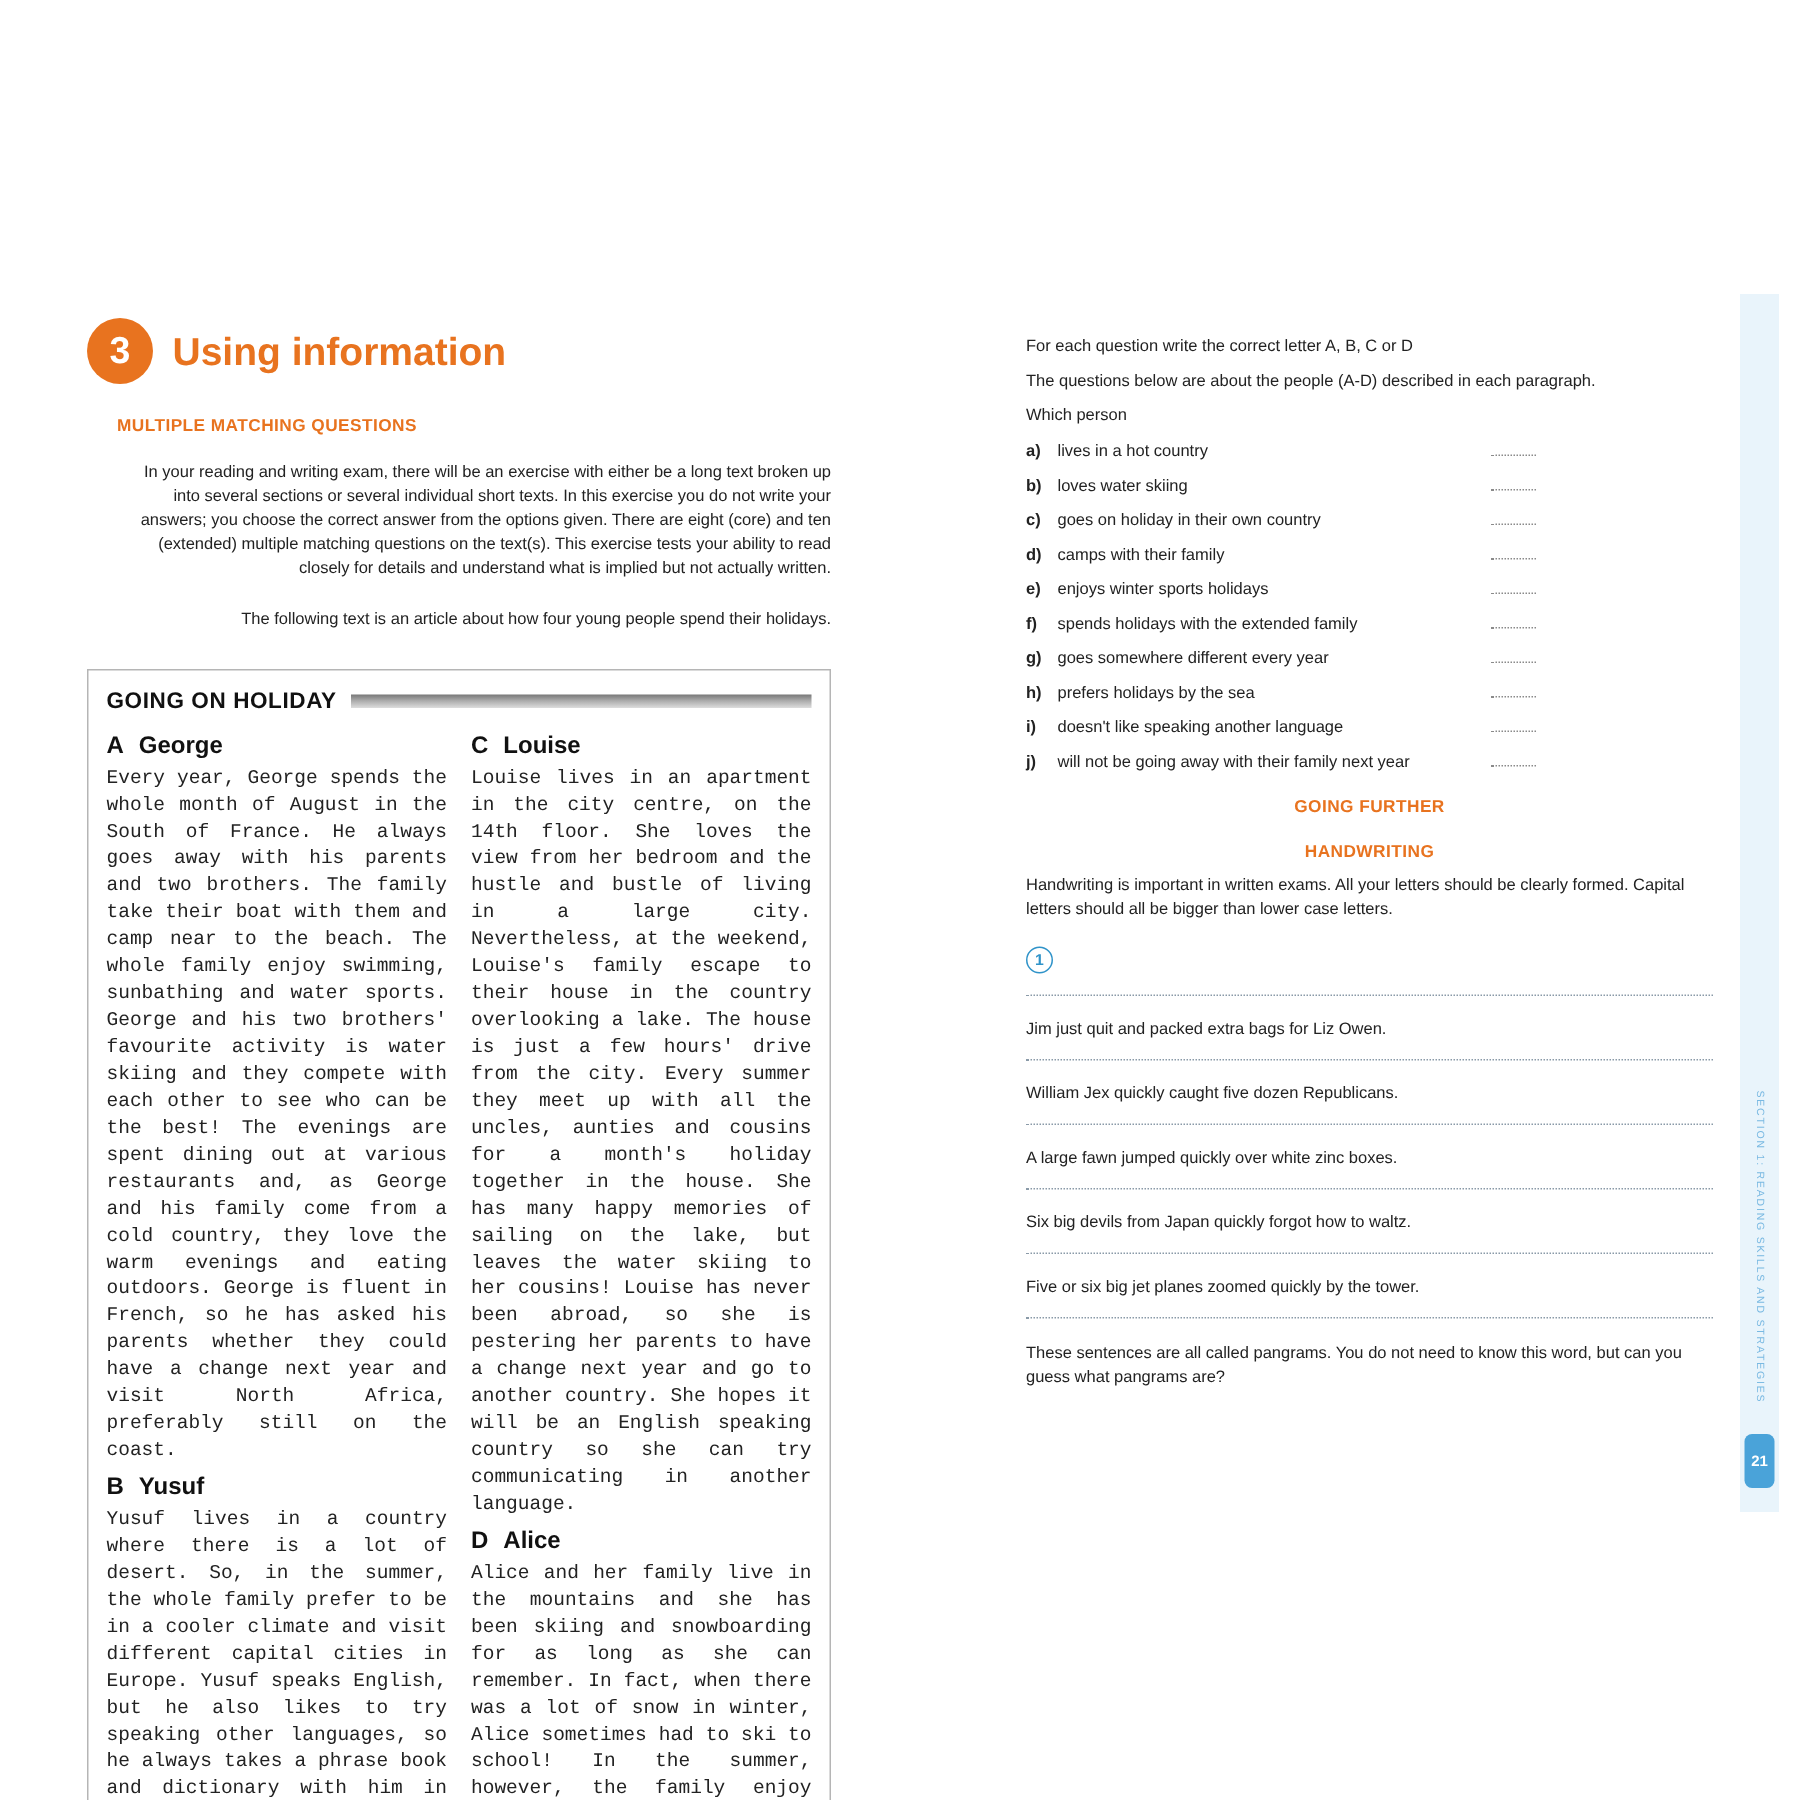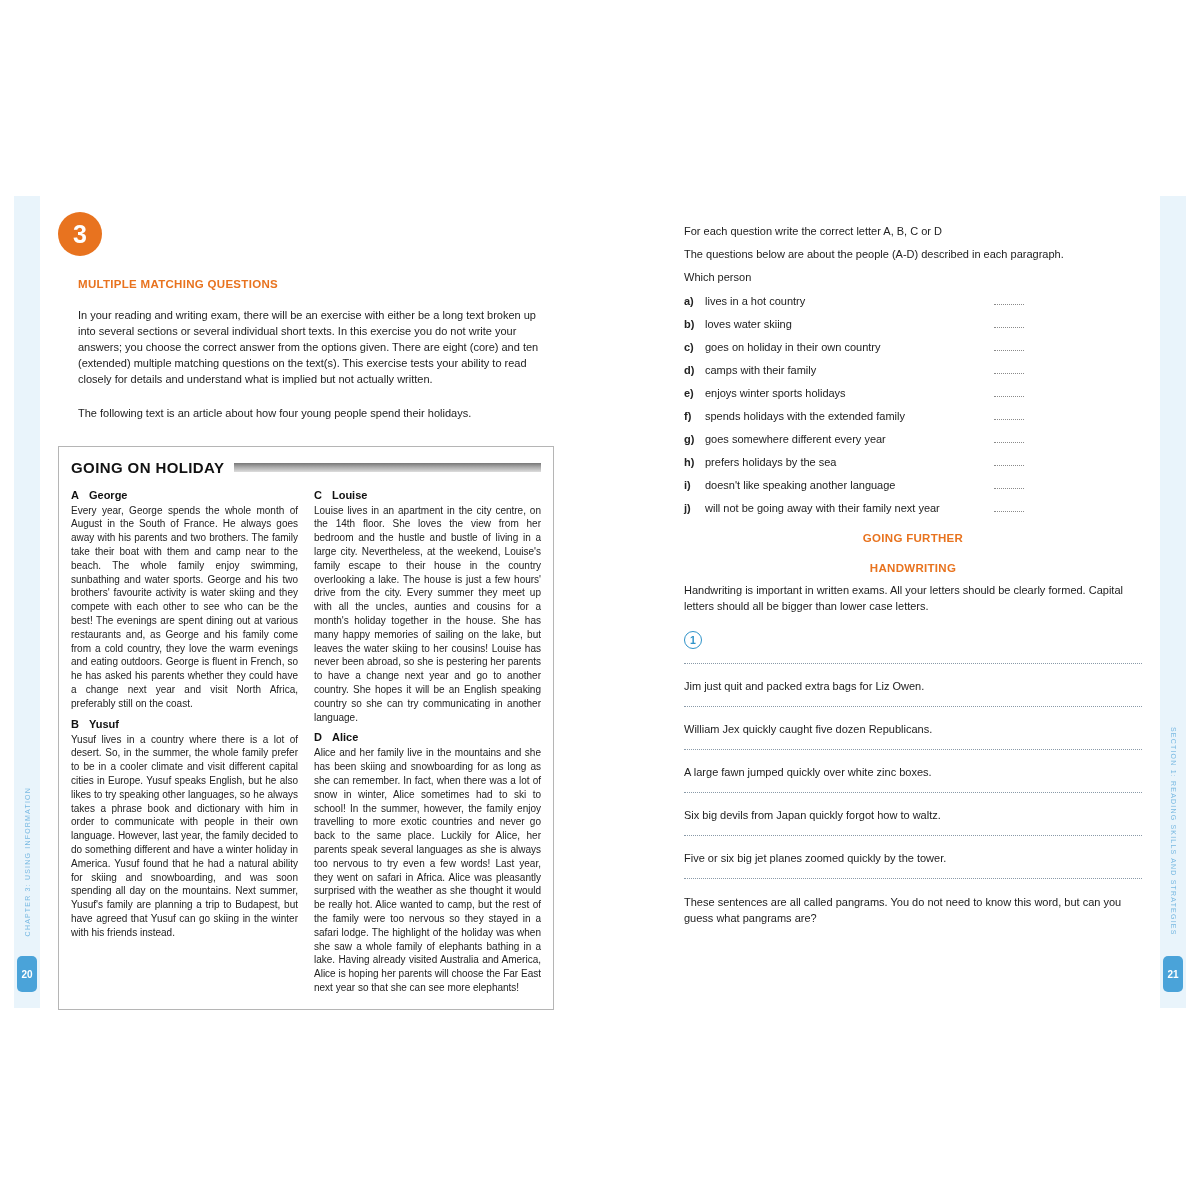--- a/index.html
+++ b/index.html
@@ -19,31 +19,31 @@
     display: flex; align-items: center; justify-content: center; }
 
   
   .page-left { position: absolute; left: 58px; top: 212px; width: 496px; }
   .chapter-header { display: flex; align-items: center; gap: 13px; }
   .chapter-circle { width: 44px; height: 44px; border-radius: 50%; background: #e8731f; color: #fff;
     font-size: 25px; font-weight: bold; display: flex; align-items: center; justify-content: center; flex: none; }
   .chapter-title { color: #e8731f; font-size: 26px; font-weight: bold; }
   .orange-heading { color: #e8731f; font-weight: bold; font-size: 11.5px; letter-spacing: 0.3px; }
   .page-left .orange-heading { margin: 22px 0 8px 20px; }
-  .body-text { font-size: 11px; line-height: 1.45; color: #222; margin: 18px 0 12px 20px; }
+  .body-text { font-size: 11px; line-height: 1.45; color: #222; margin: 18px 0 12px 20px; text-align: right; }
 
   .article-box { border: 1px solid #b5b5b5; margin-top: 24px; padding: 12px 12px 14px; background: #fff; }
   .article-header { display: flex; align-items: center; margin-bottom: 6px; }
   .article-title { font-size: 15px; font-weight: bold; letter-spacing: 0.4px; color: #111; white-space: nowrap; }
   .article-bar { flex: 1; height: 9px; margin-left: 10px; background: linear-gradient(180deg, #777 0%, #aaa 45%, #ddd 100%); }
   .article-cols { display: flex; gap: 16px; }
   .article-col { flex: 1; min-width: 0; }
-  .sec-head { font-size: 11px; font-weight: bold; margin: 7px 0 3px; color: #111; }
+  .sec-head { font-size: 16px; font-weight: bold; margin: 7px 0 3px; color: #111; }
   .sec-letter { margin-right: 10px; }
-  .sec-text { font-size: 10px; line-height: 1.38; color: #222; text-align: justify; }
+  .sec-text { font-size: 13px; line-height: 1.38; color: #222; text-align: justify; font-family: Liberation Mono, monospace; }
 
   
   .page-right { position: absolute; left: 684px; top: 224px; width: 458px; }
   .rp-text { font-size: 11px; line-height: 1.45; color: #222; margin-bottom: 7px; }
   .questions { margin-top: 9px; }
   .q-row { display: flex; align-items: baseline; font-size: 11px; color: #222; margin-bottom: 11px; width: 340px; }
   .q-label { font-weight: bold; width: 21px; flex: none; }
   .q-text { flex: 1; }
   .q-answer-line { margin-left: 8px; width: 30px; border-bottom: 1px dotted #8a8a8a; height: 9px; flex: none; }
   .page-right .orange-heading { margin: 18px 0 9px; text-align: center; }
@@ -55,33 +55,30 @@
   .exercise-body p { font-size: 11px; line-height: 1.5; color: #222; }
   .write-line { border-bottom: 1.2px dotted #8a9aa8; height: 1px; margin-top: 14px; }
   .sentence { font-size: 11px; color: #222; margin-top: 16px; }
   .outro { margin-top: 16px; }
 </style>
 </head>
 <body>
 
 <div class="canvas">
 
-  <div class="side-strip left">
-    <div class="vertical-label">CHAPTER 3: USING INFORMATION</div>
-    <div class="page-badge">20</div>
-  </div>
 
   <div class="side-strip right">
     <div class="vertical-label">SECTION 1: READING SKILLS AND STRATEGIES</div>
     <div class="page-badge">21</div>
   </div>
 
   <div class="page-left">
     <div class="chapter-header">
       <div class="chapter-circle">3</div>
+      <div class="chapter-title">Using information</div>
     </div>
 
     <div class="orange-heading">MULTIPLE MATCHING QUESTIONS</div>
     <p class="body-text">In your reading and writing exam, there will be an exercise with either be a long text broken up into several sections or several individual short texts. In this exercise you do not write your answers; you choose the correct answer from the options given. There are eight (core) and ten (extended) multiple matching questions on the text(s). This exercise tests your ability to read closely for details and understand what is implied but not actually written.</p>
     <p class="body-text">The following text is an article about how four young people spend their holidays.</p>
 
     <div class="article-box">
       <div class="article-header">
         <span class="article-title">GOING ON HOLIDAY</span>
         <span class="article-bar"></span>

